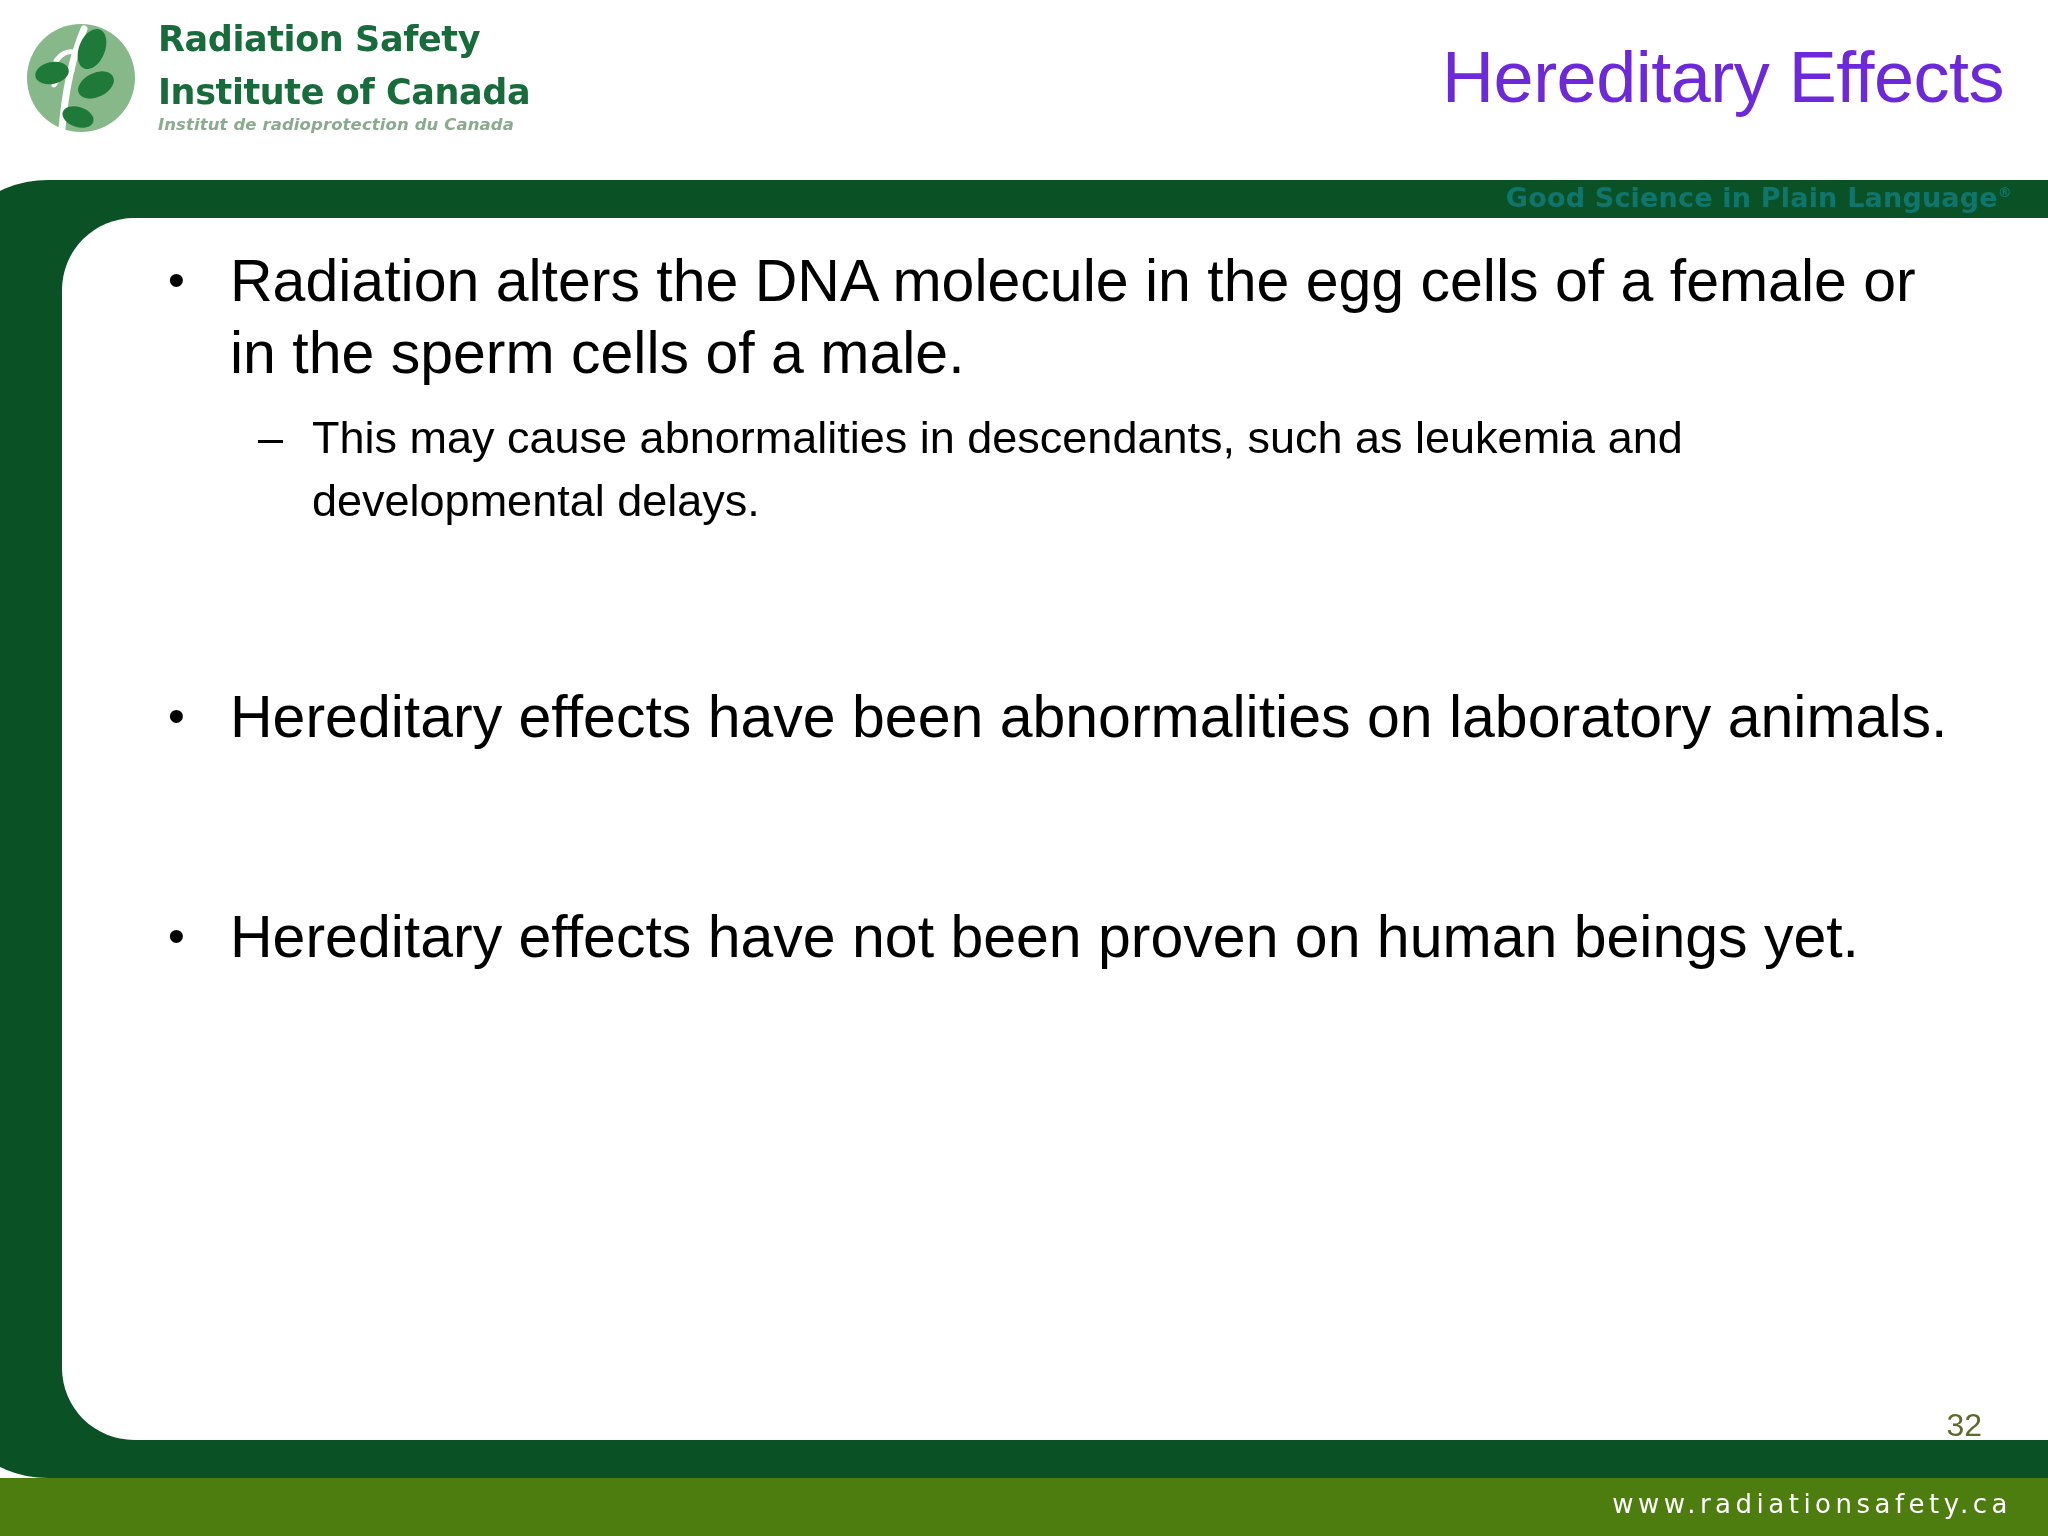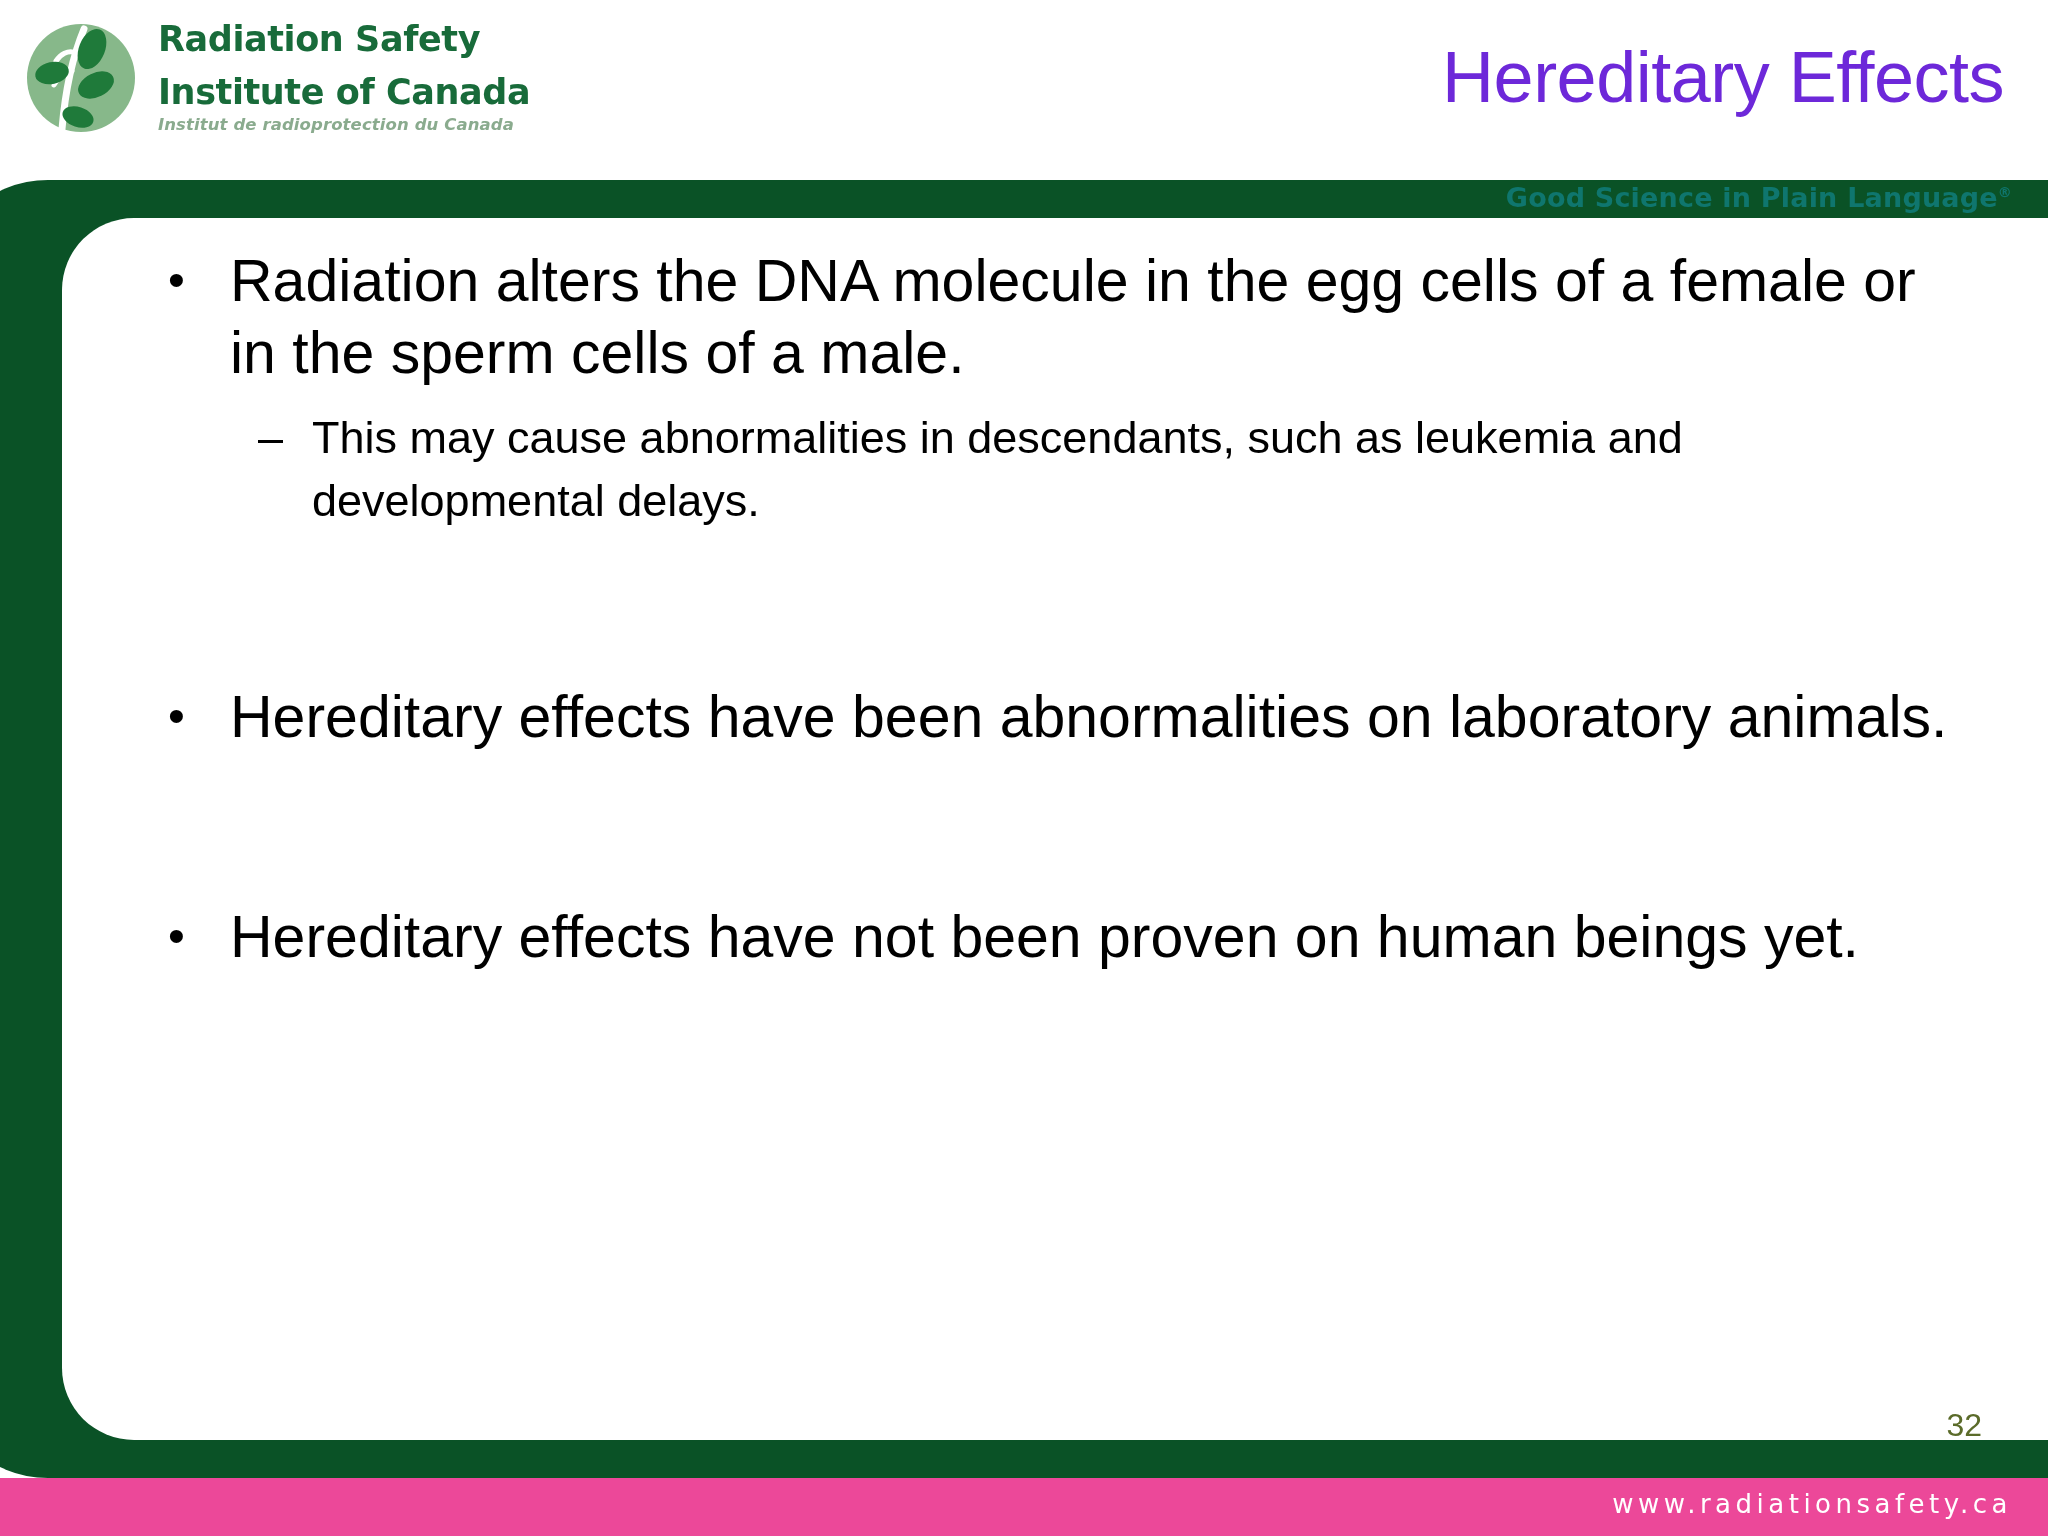--- a/index.html
+++ b/index.html
@@ -199,21 +199,21 @@
     z-index: 6;
   }
 
   
   .footer-bar {
     position: absolute;
     left: 0;
     bottom: 0;
     width: 2048px;
     height: 58px;
-    background: #ec4899;
+    background: #4d7c0f;
     z-index: 7;
   }
   .footer-url {
     position: absolute;
     right: 36px;
     top: 11px;
     font-family: "DejaVu Sans", sans-serif;
     font-size: 26px;
     color: #ffffff;
     letter-spacing: 4.5px;

